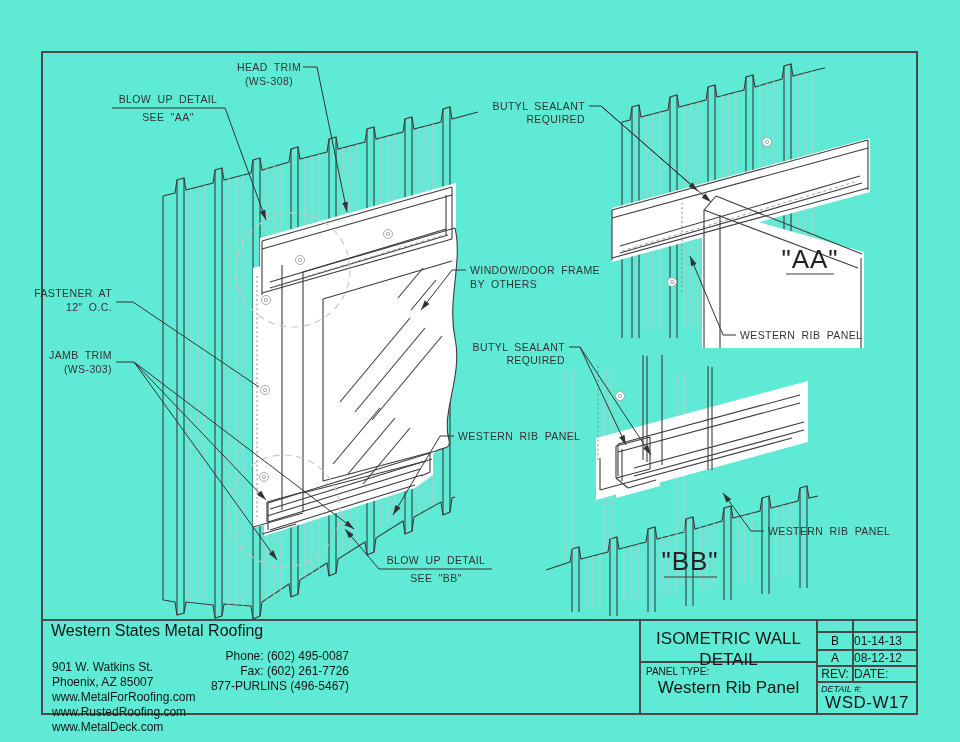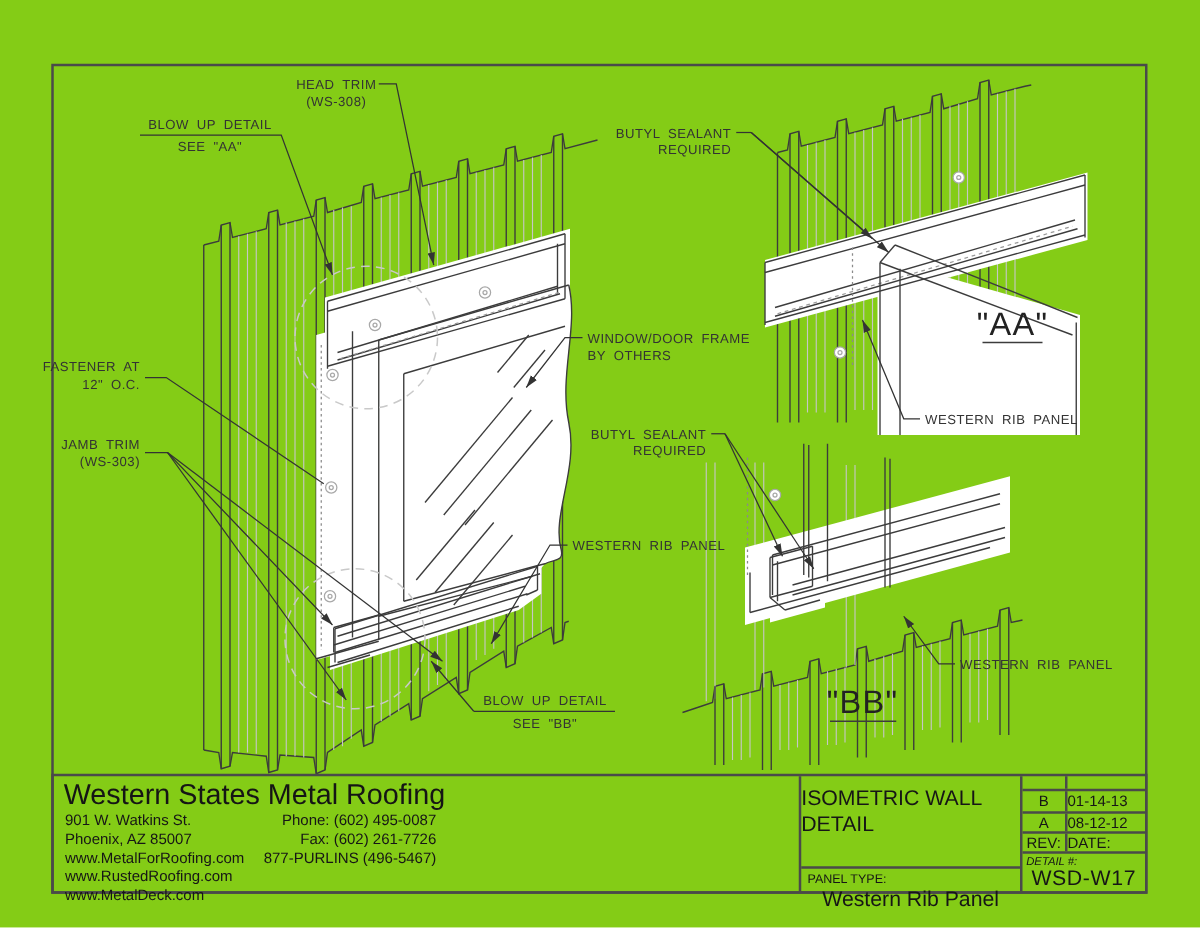--- a/index.html
+++ b/index.html
@@ -1,44 +1,44 @@
 <!DOCTYPE html>
 <html><head>
 <meta charset="utf-8">
 <style>
   html,body{margin:0;padding:0;background:#fff;}
-  .sheet{position:relative;width:960px;height:742px;background:#84cc16;overflow:hidden;
+  .sheet{position:relative;width:960px;height:742px;background:#5eead4;overflow:hidden;
          font-family:"Liberation Sans",sans-serif;}
   .frame{position:absolute;left:41px;top:51px;width:877px;height:664px;
          border:2px solid #4a4a4a;box-sizing:border-box;}
   svg.art{position:absolute;left:0;top:0;width:960px;height:742px;}
   svg text{font-family:"Liberation Sans",sans-serif;}
   .lbl{font-size:10.5px;fill:#333;letter-spacing:.4px;word-spacing:3px;}
   .big{font-size:26px;fill:#222;letter-spacing:1px;}
   .ln{stroke:#3c3c3c;stroke-width:1.1;fill:none;}
   .lt{stroke:#c6c6c6;stroke-width:.9;fill:none;}
   .ldr{stroke:#333;stroke-width:1;fill:none;}
   .dsh{stroke:#8a8a8a;stroke-width:1;stroke-dasharray:2,2.6;fill:none;}
   .sealdsh{stroke:#9a9a9a;stroke-width:1;stroke-dasharray:3,3;fill:none;}
   .cir{stroke:#c9c9c9;stroke-width:1.2;stroke-dasharray:7,5;fill:none;}
   .wht{fill:#fff;stroke:none;}
   .scr{stroke:#a8a8a8;stroke-width:1;fill:#fff;}
   
   .footer{position:absolute;left:41px;top:619px;width:877px;height:96px;
           border:2px solid #4a4a4a;box-sizing:border-box;display:flex;color:#161616;}
   .company{flex:1;position:relative;}
-  .co-name{position:absolute;left:8px;top:1px;font-size:23px;color:#151515;white-space:nowrap;}
-  .co-col1{position:absolute;left:9px;top:29px;font-size:12px;line-height:12.6px;}
+  .co-name{position:absolute;left:8px;top:1px;font-size:16px;color:#151515;white-space:nowrap;}
+  .co-col1{position:absolute;left:9px;top:40px;font-size:12px;line-height:12.6px;}
   .co-col1 div{margin-bottom:2.5px;}
   .co-col2{position:absolute;left:120px;top:29px;width:186px;text-align:right;font-size:12px;line-height:12.6px;}
   .co-col2 div{margin-bottom:2.5px;}
   .titleblock{width:277px;border-left:2px solid #4a4a4a;box-sizing:border-box;display:flex;}
   .tb-left{width:175px;box-sizing:border-box;position:relative;}
-  .tb-title{height:74px;border-bottom:2px solid #4a4a4a;box-sizing:border-box;
-            text-align:left;font-size:17px;line-height:21px;padding-top:7px;}
+  .tb-title{height:42px;border-bottom:2px solid #4a4a4a;box-sizing:border-box;
+            text-align:center;font-size:17px;line-height:21px;padding-top:7px;}
   .tb-panel{position:relative;height:33px;}
   .tb-pt-label{font-size:10px;padding:3px 0 0 5px;}
   .tb-pt-value{text-align:center;font-size:17px;margin-top:1px;}
   .tb-rev{flex:1;border-left:2px solid #4a4a4a;box-sizing:border-box;display:flex;flex-direction:column;font-size:12px;}
   .tr-row{display:flex;border-bottom:2px solid #4a4a4a;align-items:center;}
   .tr-row .c1{width:36px;border-right:2px solid #4a4a4a;box-sizing:border-box;text-align:center;align-self:stretch;display:flex;align-items:center;justify-content:center;}
   .tr-row .c2{flex:1;text-align:left;}
   .r-empty{height:12px;}
   .r-b{height:18px;}
   .r-a{height:17px;}

